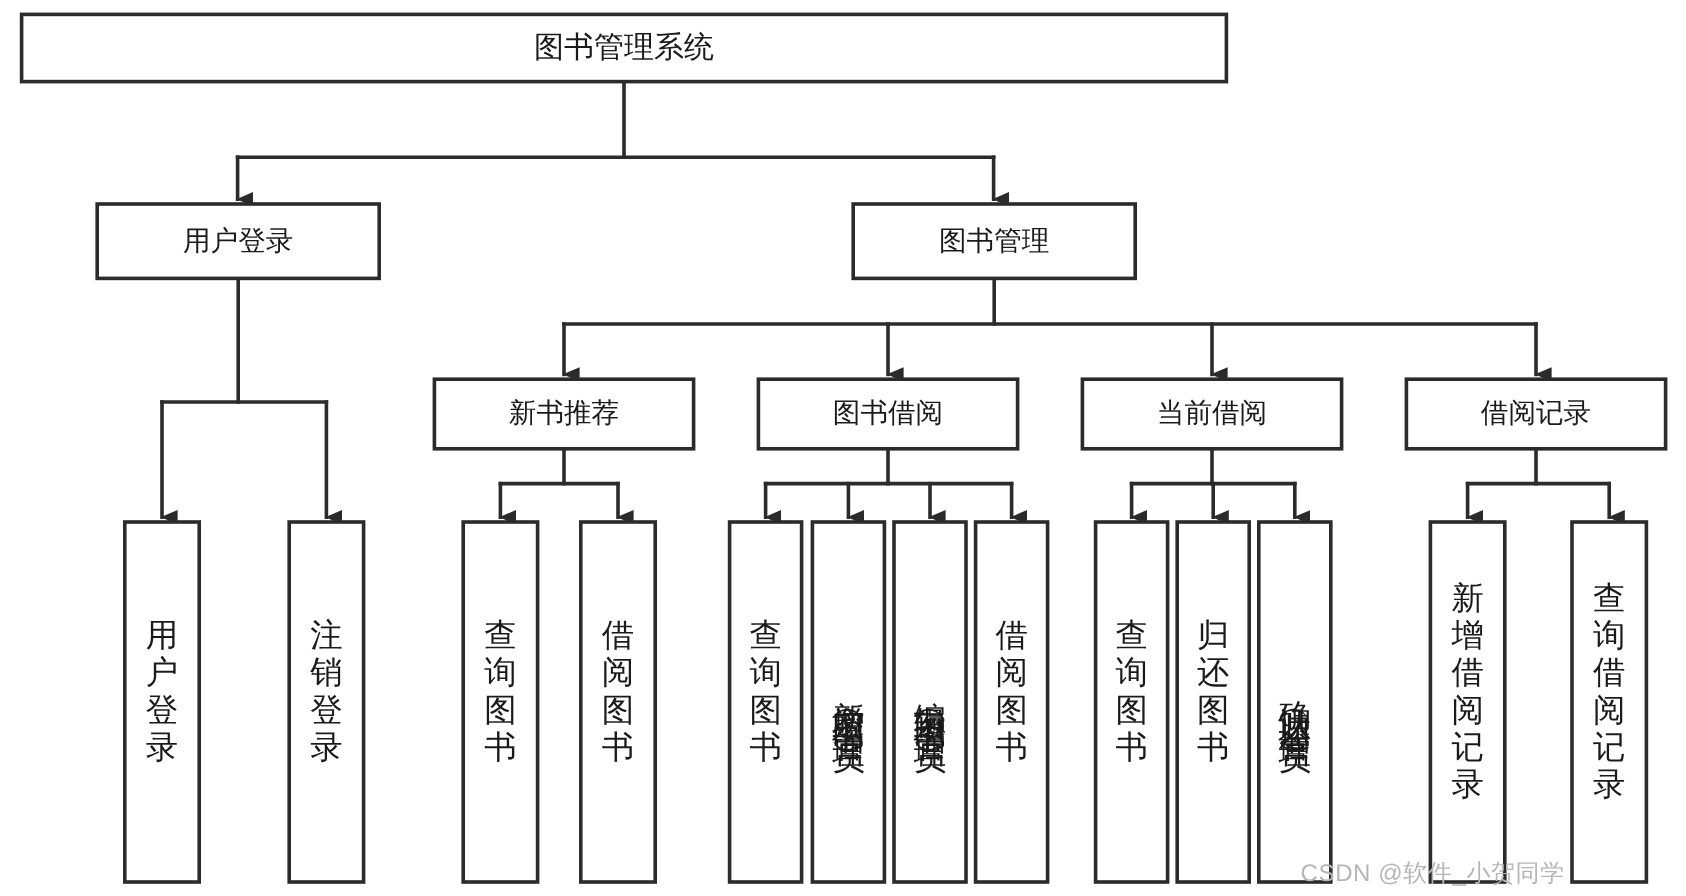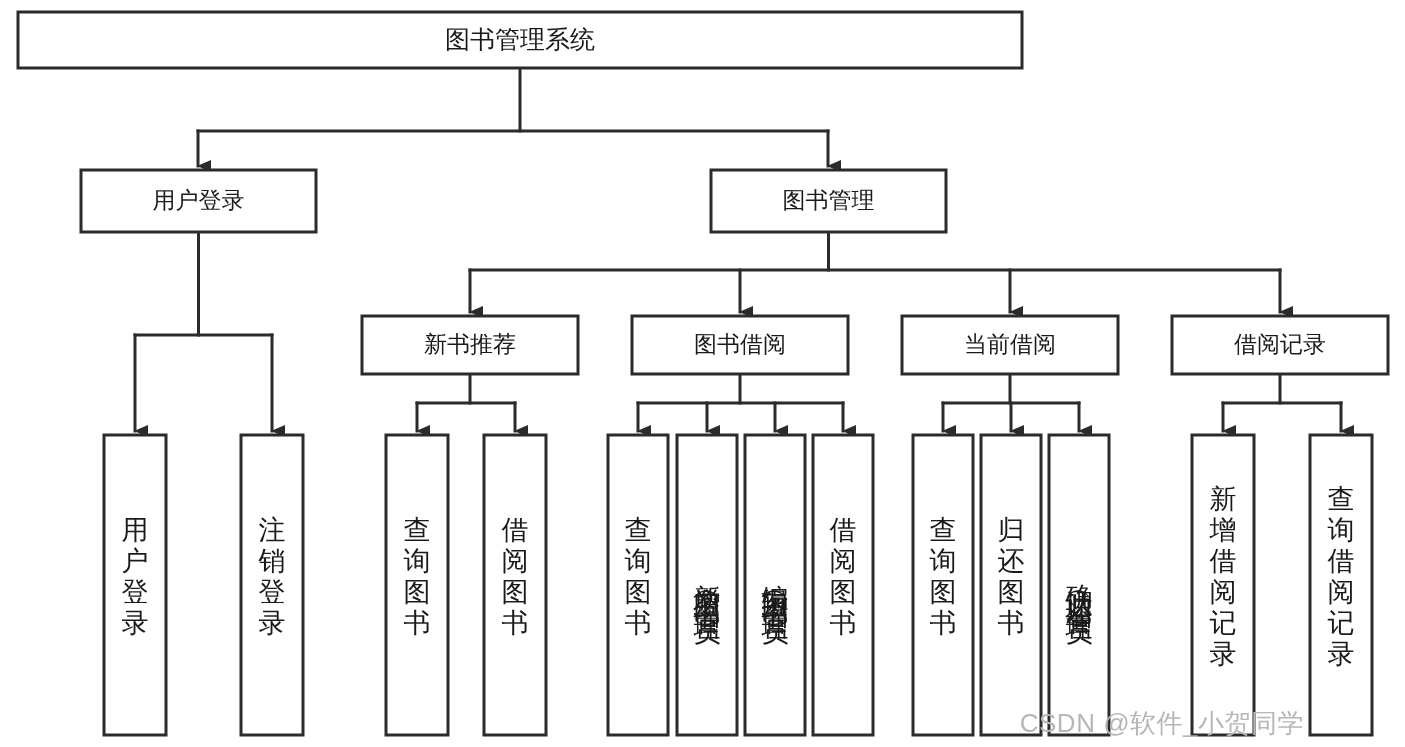--- a/index.html
+++ b/index.html
@@ -25,21 +25,21 @@
     fill:#1a1a1a;font-size:27px;
     writing-mode:vertical-rl;
     text-orientation:upright;
     glyph-orientation-vertical:0deg;
     letter-spacing:5px;
     text-anchor:middle;
   }
   #watermark{
     position:absolute;right:10px;bottom:6px;
     font-family:"Liberation Sans","DejaVu Sans",sans-serif;
-    font-size:26px;color:#b6b6b6;white-space:nowrap;
+    font-size:20px;color:#b6b6b6;white-space:nowrap;
     pointer-events:none;user-select:none;letter-spacing:.5px;
   }
 </style>
 </head>
 <body>
 
 <div id="diagram-root">
 
   <svg id="tree" viewBox="0 0 1405 747" xmlns="http://www.w3.org/2000/svg">
     <defs>

